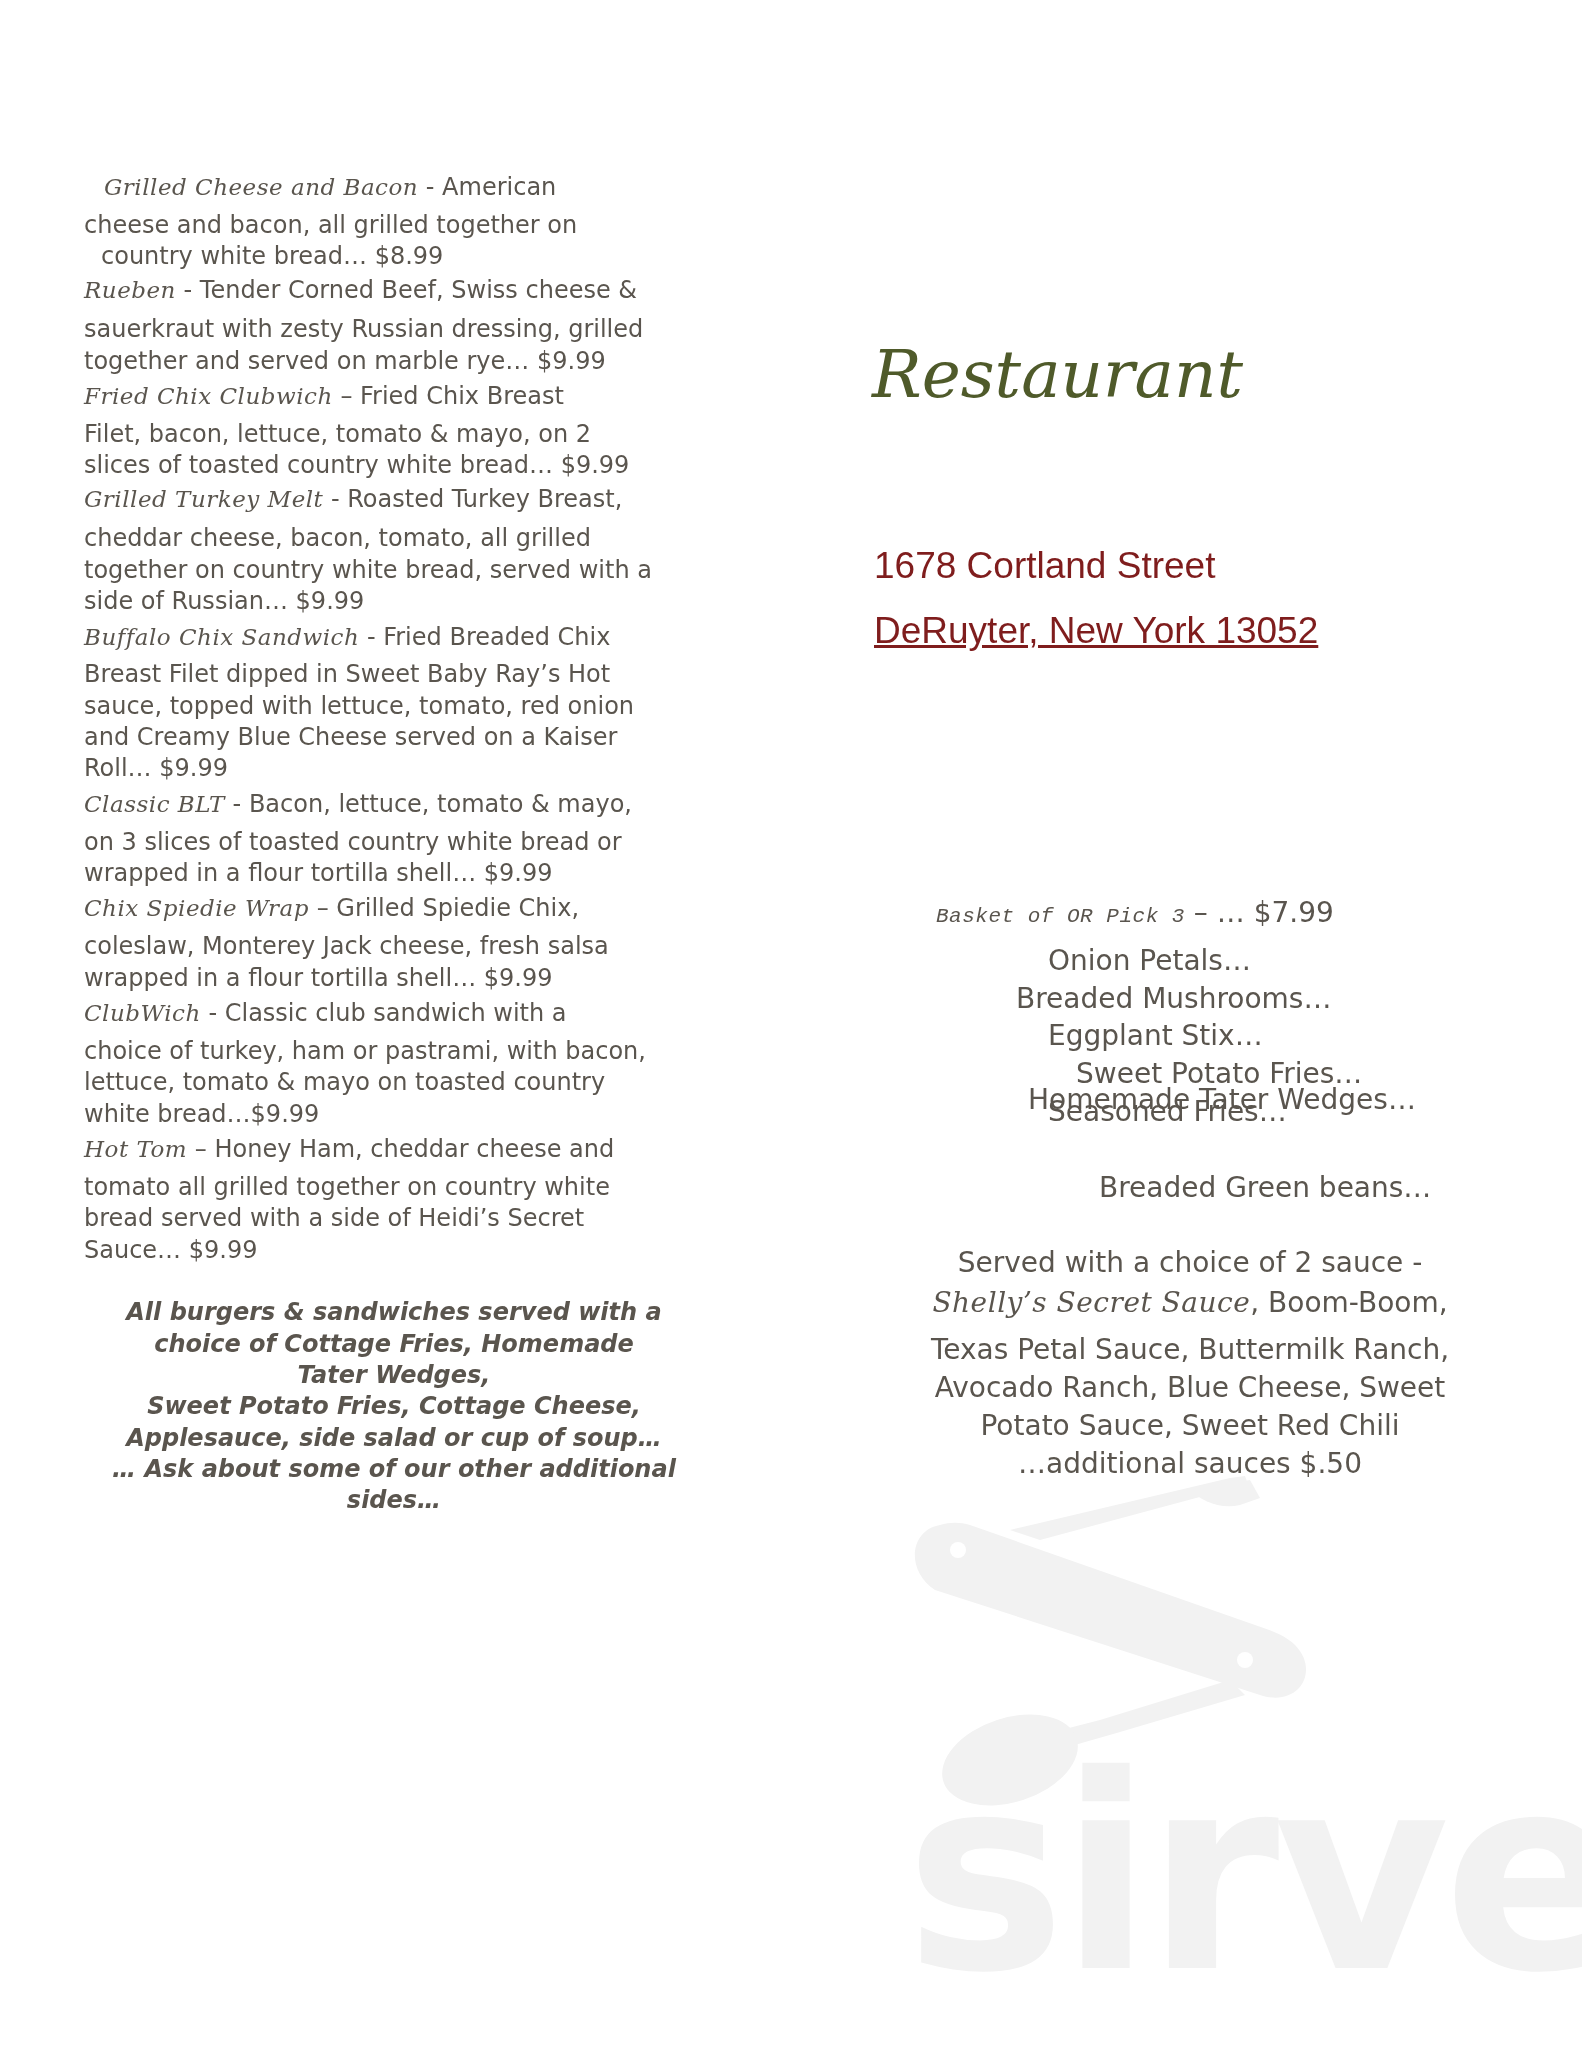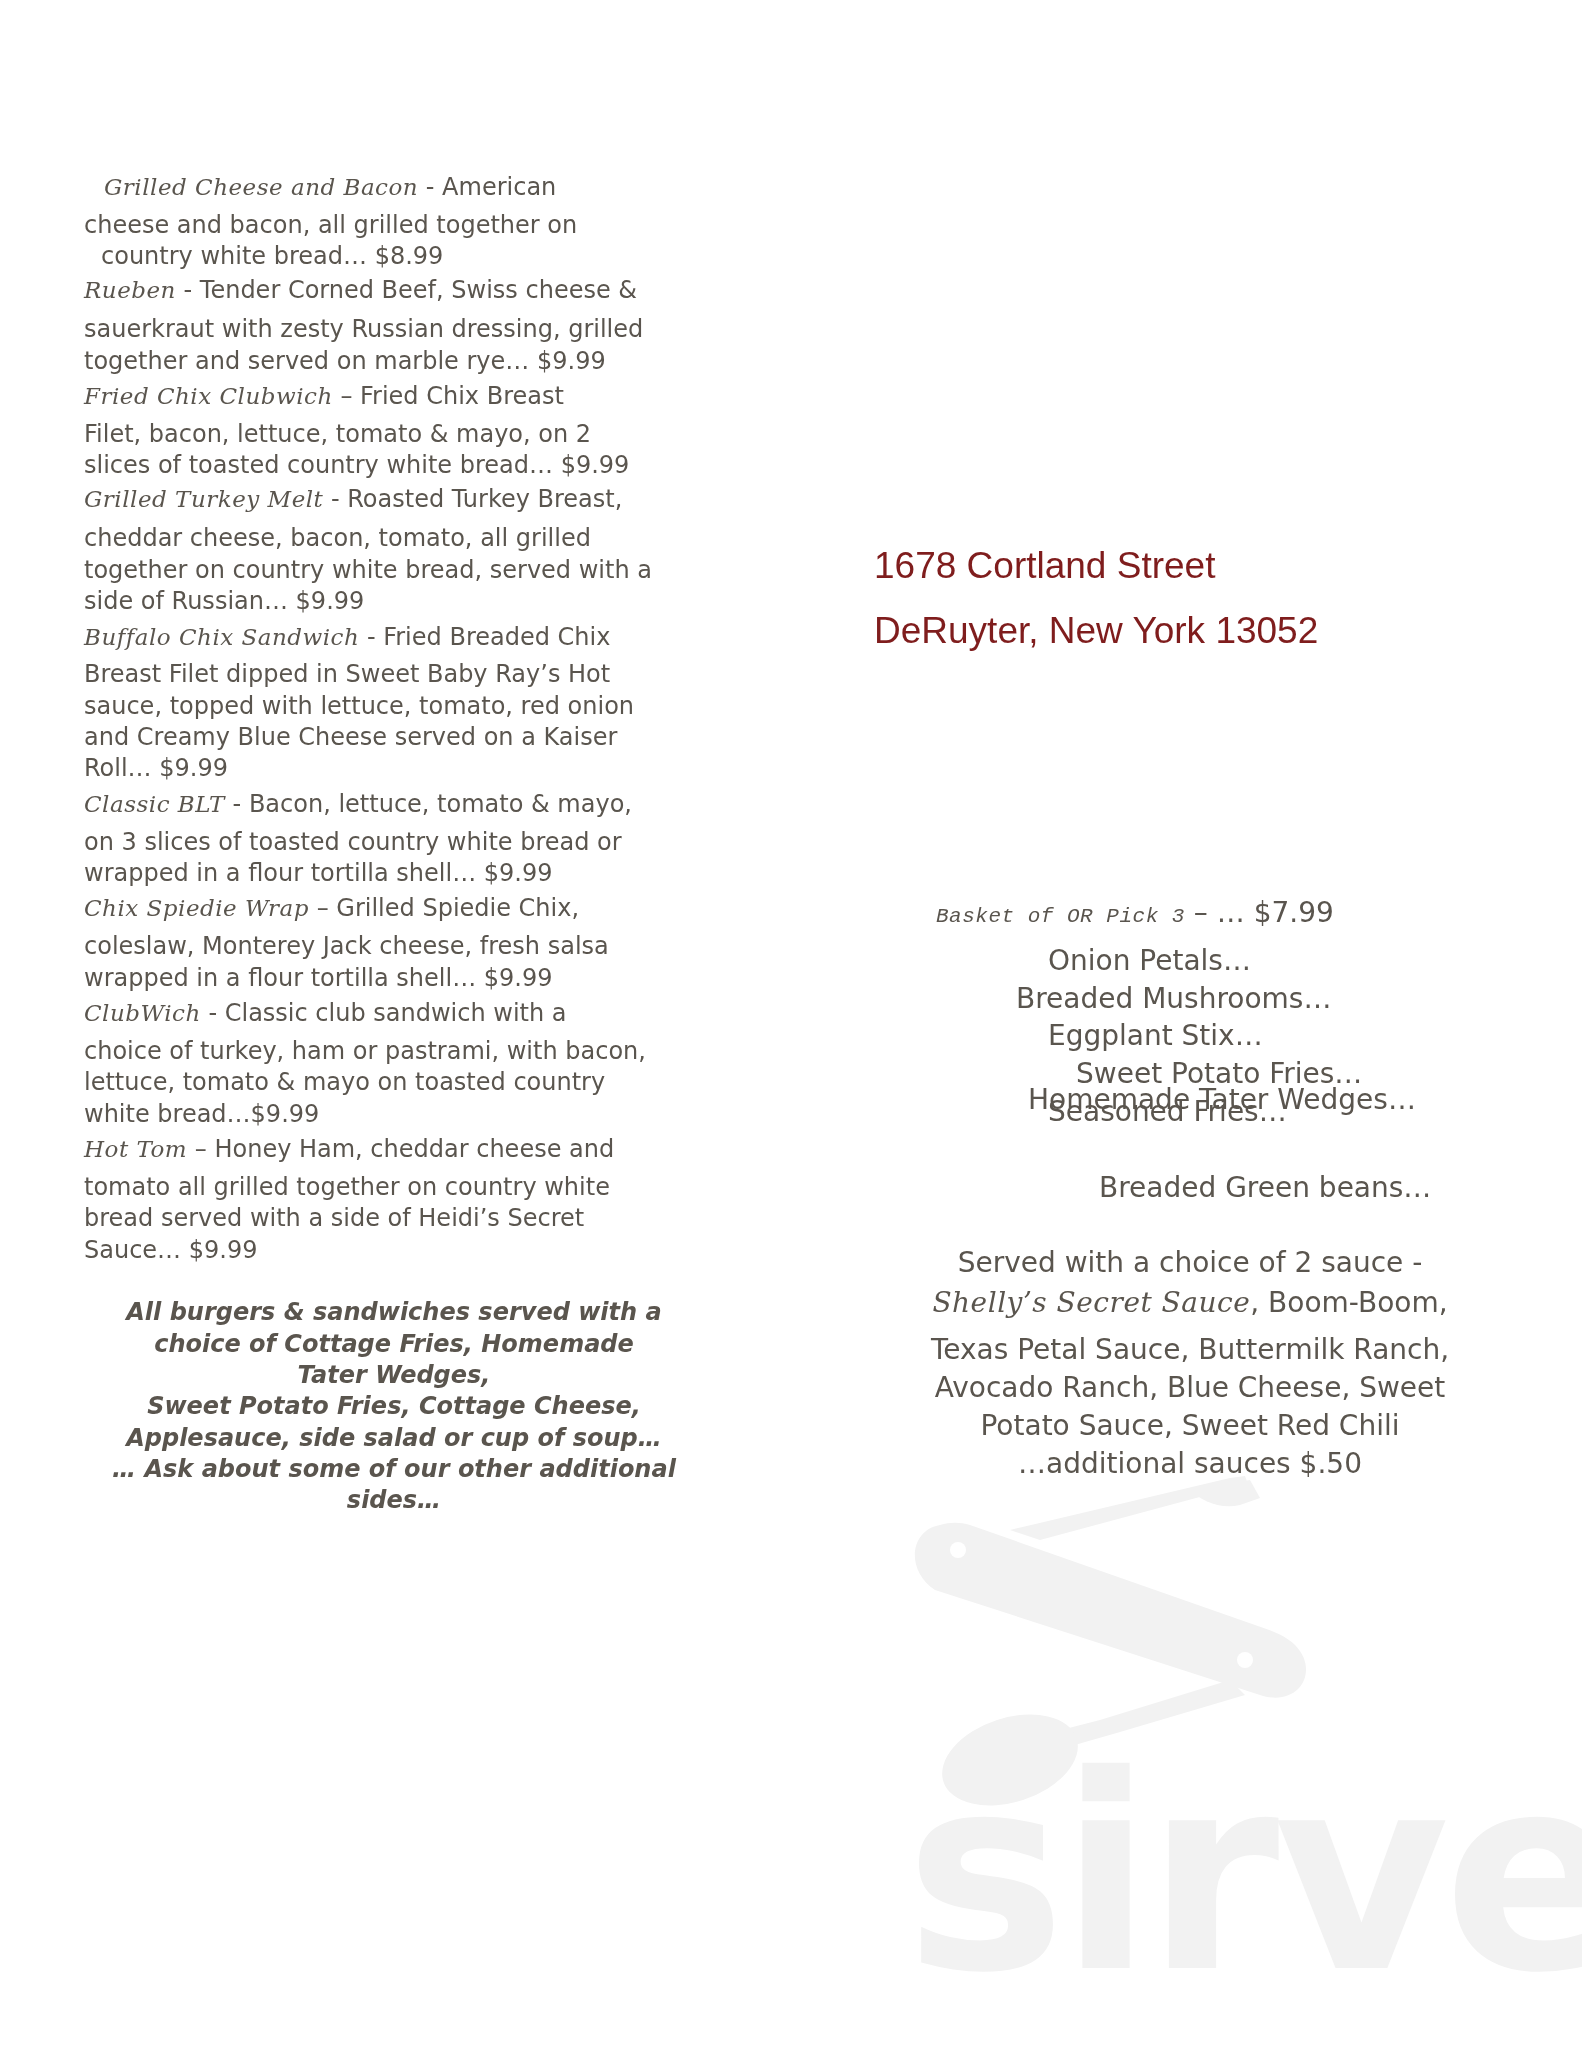--- a/index.html
+++ b/index.html
@@ -118,23 +118,24 @@
   <div class="footer-line" style="top:1297px;">All burgers &amp; sandwiches served with a</div>
   <div class="footer-line" style="top:1329px;">choice of Cottage Fries, Homemade</div>
   <div class="footer-line" style="top:1360px;">Tater Wedges,</div>
   <div class="footer-line" style="top:1391px;">Sweet Potato Fries, Cottage Cheese,</div>
   <div class="footer-line" style="top:1423px;">Applesauce, side salad or cup of soup…</div>
   <div class="footer-line" style="top:1454px;">… Ask about some of our other additional</div>
   <div class="footer-line" style="top:1485px;">sides…</div>
 </div>
 
 <div id="title">
+  <div>Restaurant</div>
 </div>
 <div class="addr" style="top:544px;">1678 Cortland Street</div>
-<div class="addr" style="top:609px;">DeRuyter, New York 13052</div>
+<div class="addr" style="top:609px;text-decoration:underline;">DeRuyter, New York 13052</div>
 
 <div class="basket-item" style="left:936px; top:896px;">
   <span class="script" style="font-size:21px;font-family:Liberation Mono, monospace;">Basket of OR Pick 3</span><span> – … $7.99</span>
 </div>
 <div class="basket-item" style="left:1048px; top:944px;">Onion Petals…</div>
 <div class="basket-item" style="left:1016px; top:982px;">Breaded Mushrooms…</div>
 <div class="basket-item" style="left:1048px; top:1019px;">Eggplant Stix…</div>
 <div class="basket-item" style="left:1076px; top:1057px;">Sweet Potato Fries…</div>
 <div class="basket-item" style="left:1048px; top:1095px;">Seasoned Fries…</div>
 <div class="basket-item" style="left:1001px; top:1083px;margin-left:27px;">Homemade Tater Wedges…</div>

